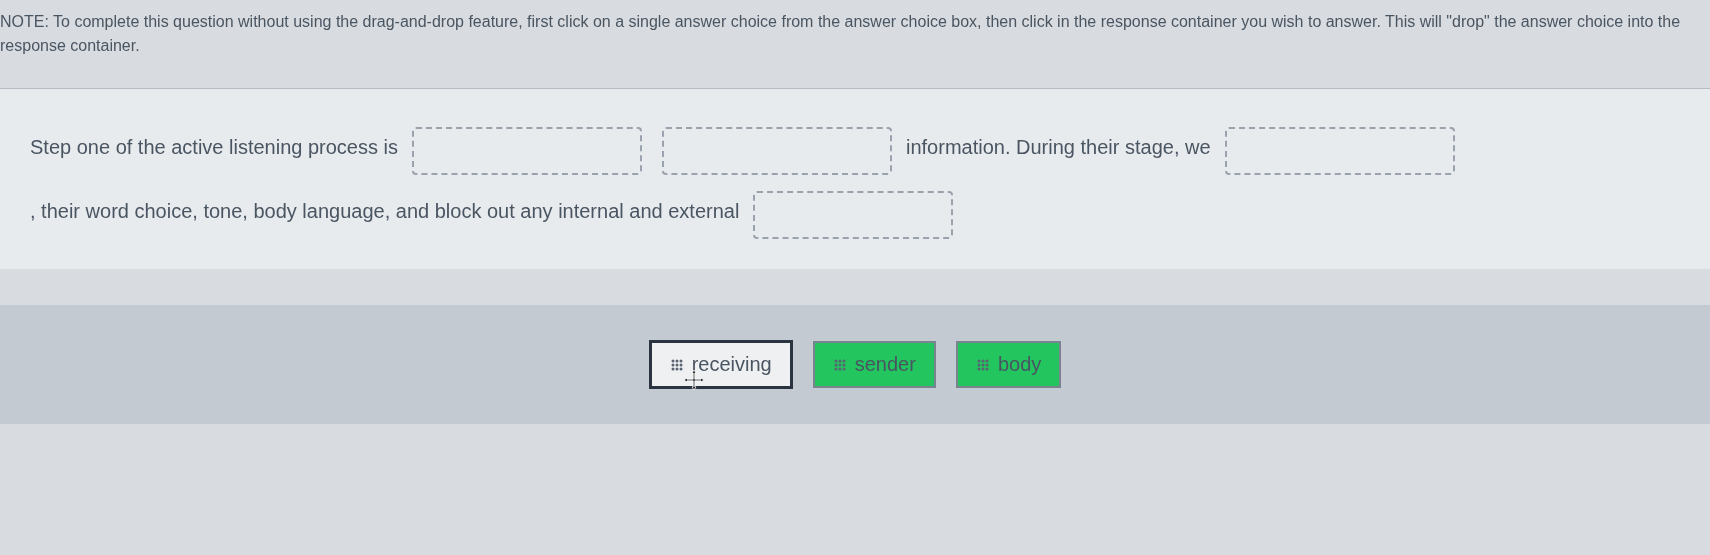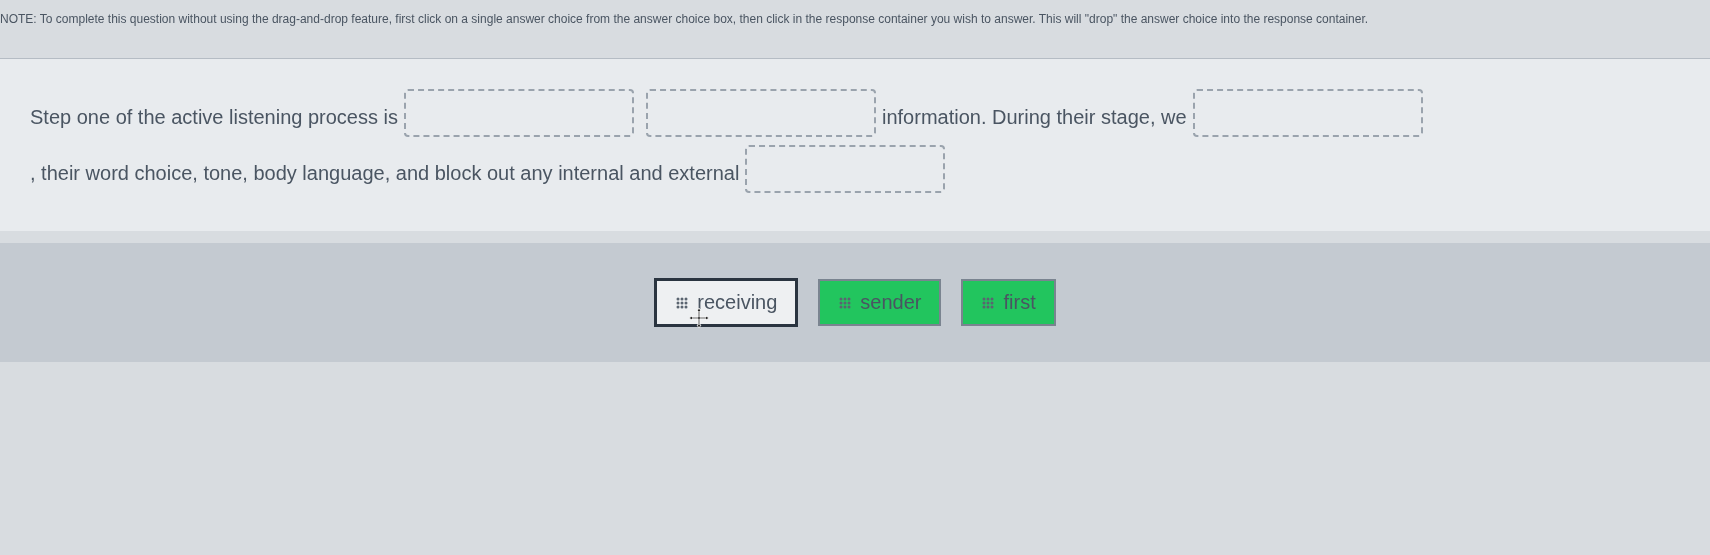--- a/index.html
+++ b/index.html
@@ -11,34 +11,34 @@
       font-family: Arial, Helvetica, sans-serif;
       background: #d8dce0;
       color: #4a5562;
       width: 1710px;
       height: 555px;
       overflow: hidden;
       padding: 0;
     }
     .note-section {
       padding: 10px 20px 30px 0;
-      font-size: 12px;
+      font-size: 16px;
       line-height: 1.5;
       color: #4a5562;
     }
     .question-area {
       background: #e8ebee;
       padding: 30px 30px 30px 30px;
       border-top: 1px solid #b5bcc4;
     }
     .question-line {
       display: flex;
       flex-wrap: wrap;
-      align-items: flex-start;
-      gap: 0;
+      align-items: flex-end;
+      gap: 8px;
       font-size: 20px;
       color: #4a5562;
       line-height: 2.8;
     }
     .text-segment {
       white-space: nowrap;
     }
     .drop-zone {
       display: inline-block;
       min-width: 230px;
@@ -52,21 +52,21 @@
     .drop-zone-small {
       min-width: 200px;
     }
     .choices-bar {
       background: #c4cad1;
       padding: 35px 0;
       display: flex;
       justify-content: center;
       align-items: center;
       gap: 20px;
-      margin-top: 12px;
+      margin-top: 36px;
     }
     .choice {
       display: inline-flex;
       align-items: center;
       gap: 8px;
       background: #22c55e;
       border: 2px solid #7a8490;
       padding: 10px 18px;
       font-size: 20px;
       color: #4a5562;
@@ -164,15 +164,15 @@
             <circle cx="11" cy="3" r="1.5"></circle>
             <circle cx="3" cy="7" r="1.5"></circle>
             <circle cx="7" cy="7" r="1.5"></circle>
             <circle cx="11" cy="7" r="1.5"></circle>
             <circle cx="3" cy="11" r="1.5"></circle>
             <circle cx="7" cy="11" r="1.5"></circle>
             <circle cx="11" cy="11" r="1.5"></circle>
           </g>
         </svg>
     </span>
-    <span>first</span>
+    <span>body</span>
   </div>
 </div>
 
 </body></html>

